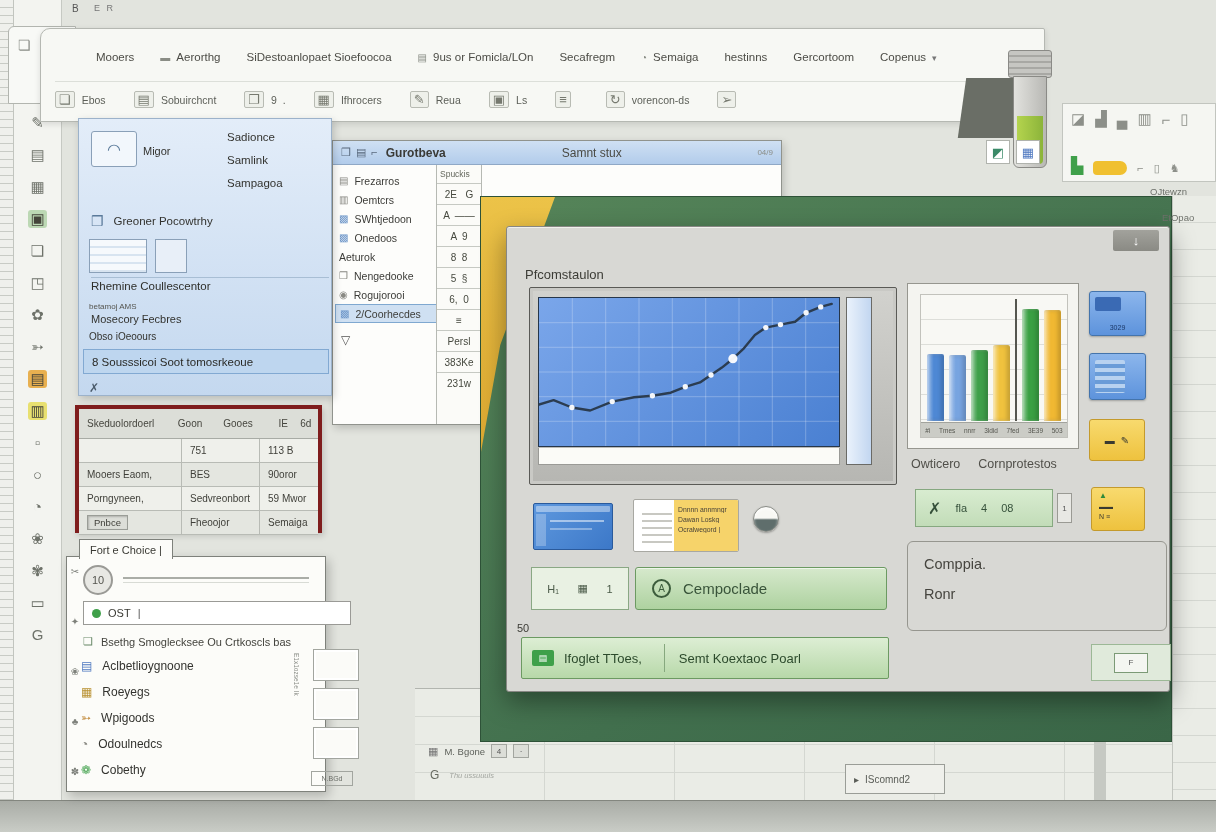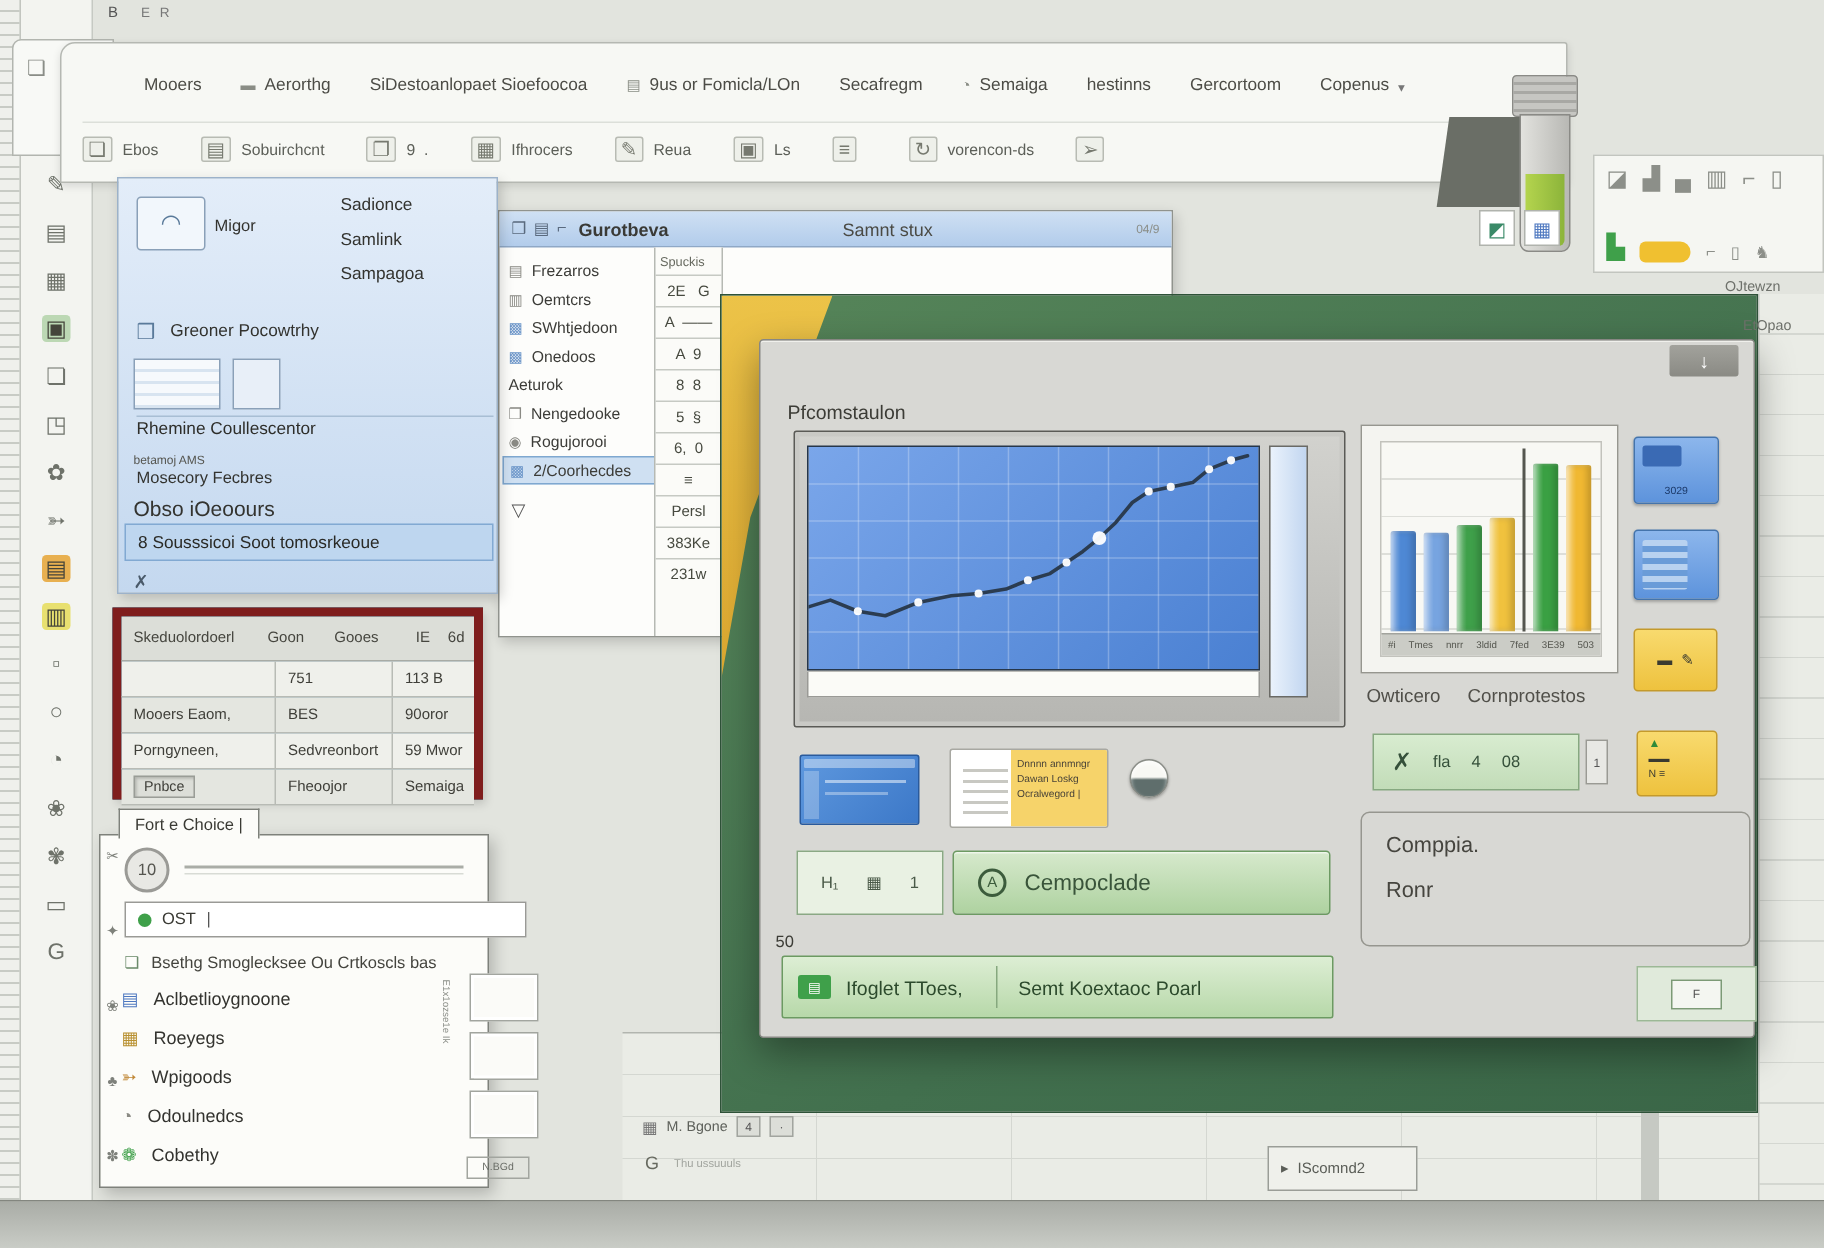--- a/index.html
+++ b/index.html
@@ -145,26 +145,26 @@
   .im-opts{position:absolute;left:148px;top:12px;display:flex;flex-direction:column;gap:11px}
   .im-opt{font-size:11.5px;color:#33332f}
   .im-geom{position:absolute;left:12px;top:94px;display:flex;align-items:center;gap:10px;font-size:11.5px;color:#33332f}
   .im-geom .icn{font-size:14px;color:#5a7a9a}
   .im-sketch{background:#f6f9fc;border:1px solid #8aa0b8}
   .im-sketch.a{position:absolute;left:10px;top:120px;width:58px;height:34px;background:repeating-linear-gradient(180deg,#f6f9fc 0 6px,#d8e4f0 6px 8px)}
   .im-sketch.b{position:absolute;left:76px;top:120px;width:32px;height:34px;background:#e8eff8}
   .im-header{position:absolute;left:12px;top:158px;font-size:11.5px;color:#2e2e2a;border-top:1px solid #a8bed4;width:238px;padding-top:2px}
   .im-small{position:absolute;left:10px;top:183px;font-size:8px;color:#55554f}
   .im-item.f{position:absolute;left:12px;top:194px;font-size:11px;color:#33332f}
-  .im-item.d{position:absolute;left:10px;top:212px;font-size:14px;color:#33332f}
+  .im-item.d{position:absolute;left:10px;top:212px;font-size:10px;color:#33332f}
   .im-selected{position:absolute;left:4px;top:230px;width:246px;height:25px;background:#bed6ef;border:1px solid #82a9d2;font-size:11.5px;color:#2a2a26;display:flex;align-items:center;padding:0 8px}
   .im-close{position:absolute;left:10px;top:262px;font-size:12px;color:#4a5a6a}
 
   
-  #mini-table{left:75px;top:405px;width:247px;height:128px;background:#0c4a6e;border:6px solid #7f1d1d;box-shadow:2px 3px 6px rgba(0,0,0,.15)}
+  #mini-table{left:75px;top:405px;width:247px;height:128px;background:#0c4a6e;border:4px solid #7f1d1d;box-shadow:2px 3px 6px rgba(0,0,0,.15)}
   .mt-headers{display:flex;height:30px;align-items:center;background:#dcded8;border-bottom:1px solid #a8aba5;font-size:10px;color:#46463f}
   .mh.h0{width:100px;padding-left:8px}.mh.h1{width:46px}.mh.h2{width:56px}.mh.h3{width:22px}.mh.h4{width:18px}
   .mt-row{display:flex;height:24px;align-items:center;border-bottom:1px solid #b8bbb5;font-size:10px;color:#3f3f39}
   .mt-row.odd{background:#eff0eb}.mt-row.even{background:#e4e6e0}
   .mt-c{padding-left:8px;height:100%;display:flex;align-items:center}
   .mt-c.c0{width:102px}.mt-c.c1{width:78px;border-left:1px solid #b8bbb5}.mt-c.c2{flex:1;border-left:1px solid #b8bbb5}
   .mt-btn{background:#dcded8;border:1px solid #9a9d97;box-shadow:inset 1px 1px 2px rgba(0,0,0,.2);padding:1px 6px;font-size:9.5px}
 
   
   #font-dialog{left:66px;top:556px;width:260px;height:236px;background:#fcfcf9;border:1px solid #7e817b;box-shadow:3px 4px 10px rgba(0,0,0,.22)}
@@ -186,21 +186,21 @@
   .fd-thumbs{position:absolute;left:16px;top:2px;display:flex;flex-direction:column;gap:7px}
   .th{width:46px;height:32px;background:#fbfbf8;border:1px solid #a2a59f;box-shadow:inset 0 0 0 2px #fff, inset 6px 4px 0 -4px #c8cbc5}
   .fd-cap{position:absolute;left:14px;top:124px;width:42px;height:15px;border:1px solid #a2a59f;font-size:7px;color:#6a6d67;display:flex;align-items:center;justify-content:center}
 
   
   #brow1{left:428px;top:744px;display:flex;align-items:center;gap:6px;font-size:9.5px;color:#5e615b}
   #brow1 .icn{font-size:11px;color:#777}
   .bx{min-width:16px;height:14px;background:#dcded8;border:1px solid #a2a59f;font-size:8px;display:flex;align-items:center;justify-content:center;color:#555}
   #brow2{left:430px;top:768px;display:flex;align-items:center;gap:10px}
   #brow2 .icn{font-size:12px;color:#66695f}
-  .scr{font-size:7.5px;color:#a2a59f;}
+  .scr{font-size:7.5px;color:#a2a59f;font-style:italic}
   #status-box{left:845px;top:764px;width:100px;height:30px;background:#eff0eb;border:1px solid #9a9d97;display:flex;align-items:center;gap:6px;padding:0 8px;font-size:10px;color:#5a5d57}
   .lbl{white-space:pre}
 </style>
 </head>
 <body>
 
 <div class="screen">
 
   <div id="ruler"></div>
   <div id="bottom-grid"></div>

